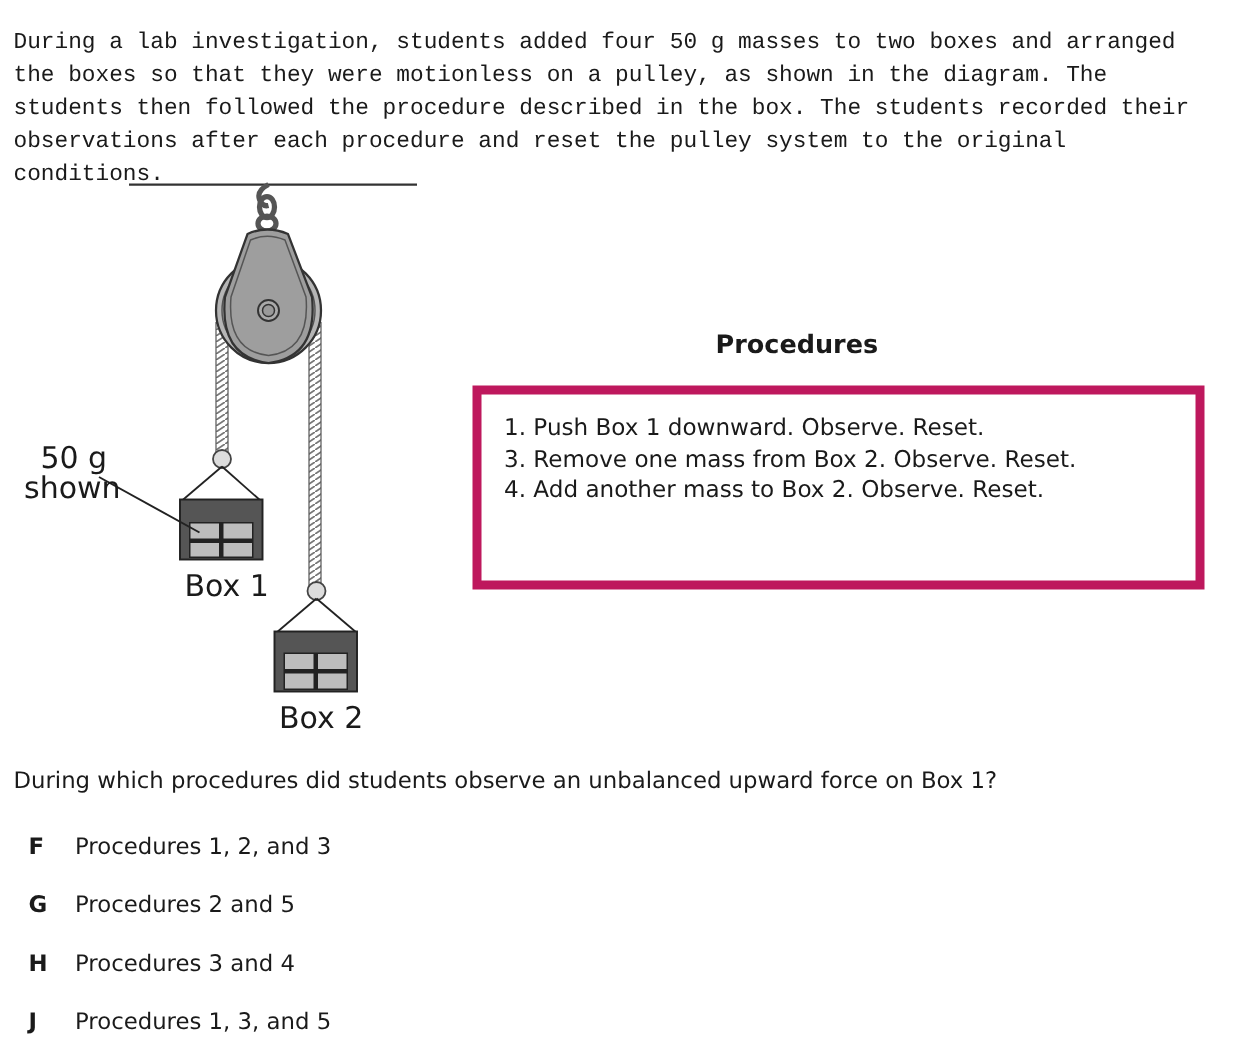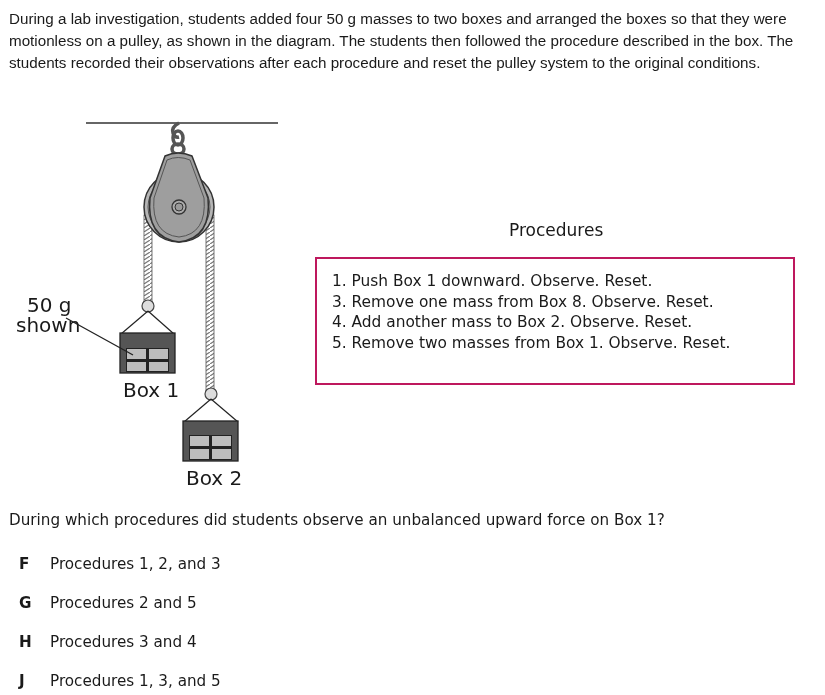--- a/index.html
+++ b/index.html
@@ -1,23 +1,23 @@
 <!DOCTYPE html>
 <html><head>
 <meta charset="utf-8">
 <style>
   html, body { margin:0; padding:0; background:#ffffff; }
   body { width:825px; height:695px; position:relative; overflow:hidden;
          font-family:"DejaVu Sans", sans-serif; color:#1a1a1a; }
-  .intro { position:absolute; left:9px; top:8px; width:810px; font-size:15.2px; line-height:22px;
-           font-family:Liberation Sans, sans-serif; }
+  .intro { position:absolute; left:9px; top:17px; width:810px; font-size:15.2px; line-height:22px;
+           font-family:Liberation Mono, monospace; }
   .diagram { position:absolute; left:0; top:110px; }
-  .proc-title { position:absolute; left:509px; top:220px; font-size:17px; }
+  .proc-title { position:absolute; left:477px; top:220px; font-size:17px;font-weight:bold; }
   .proc-box { position:absolute; left:315px; top:257px; width:476px; height:124px;
-              border:2px solid #be185d; box-sizing:content-box; }
+              border:6px solid #be185d; box-sizing:content-box; }
   .proc-list { list-style:none; margin:0; padding:0; position:absolute; left:15px; top:12px;
                font-size:15.4px; line-height:20.5px; }
   .question { position:absolute; left:9px; top:511px; font-size:15.2px; }
   .choice { position:absolute; left:19px; font-size:15.2px; }
   .choice .letter { display:inline-block; width:31px; font-weight:bold; }
   .label { position:absolute; font-size:20px; }
 </style>
 </head>
 <body>
 
@@ -83,23 +83,22 @@
   <div>50 g</div>
   <div style="margin-left:-2px;">shown</div>
 </div>
 <div class="label" style="left:123px; top:378px;">Box 1</div>
 <div class="label" style="left:186px; top:466px;">Box 2</div>
 
 <div class="proc-title">Procedures</div>
 <div class="proc-box">
   <ul class="proc-list">
     <li>1. Push Box 1 downward. Observe. Reset.</li>
-    <li>3. Remove one mass from Box 8. Observe. Reset.</li>
+    <li>3. Remove one mass from Box 2. Observe. Reset.</li>
     <li>4. Add another mass to Box 2. Observe. Reset.</li>
-    <li>5. Remove two masses from Box 1. Observe. Reset.</li>
   </ul>
 </div>
 
 <div class="question">During which procedures did students observe an unbalanced upward force on Box 1?</div>
 
 <div class="choice" style="top:555px;">
   <span class="letter">F</span><span>Procedures 1, 2, and 3</span>
 </div>
 <div class="choice" style="top:594px;">
   <span class="letter">G</span><span>Procedures 2 and 5</span>

